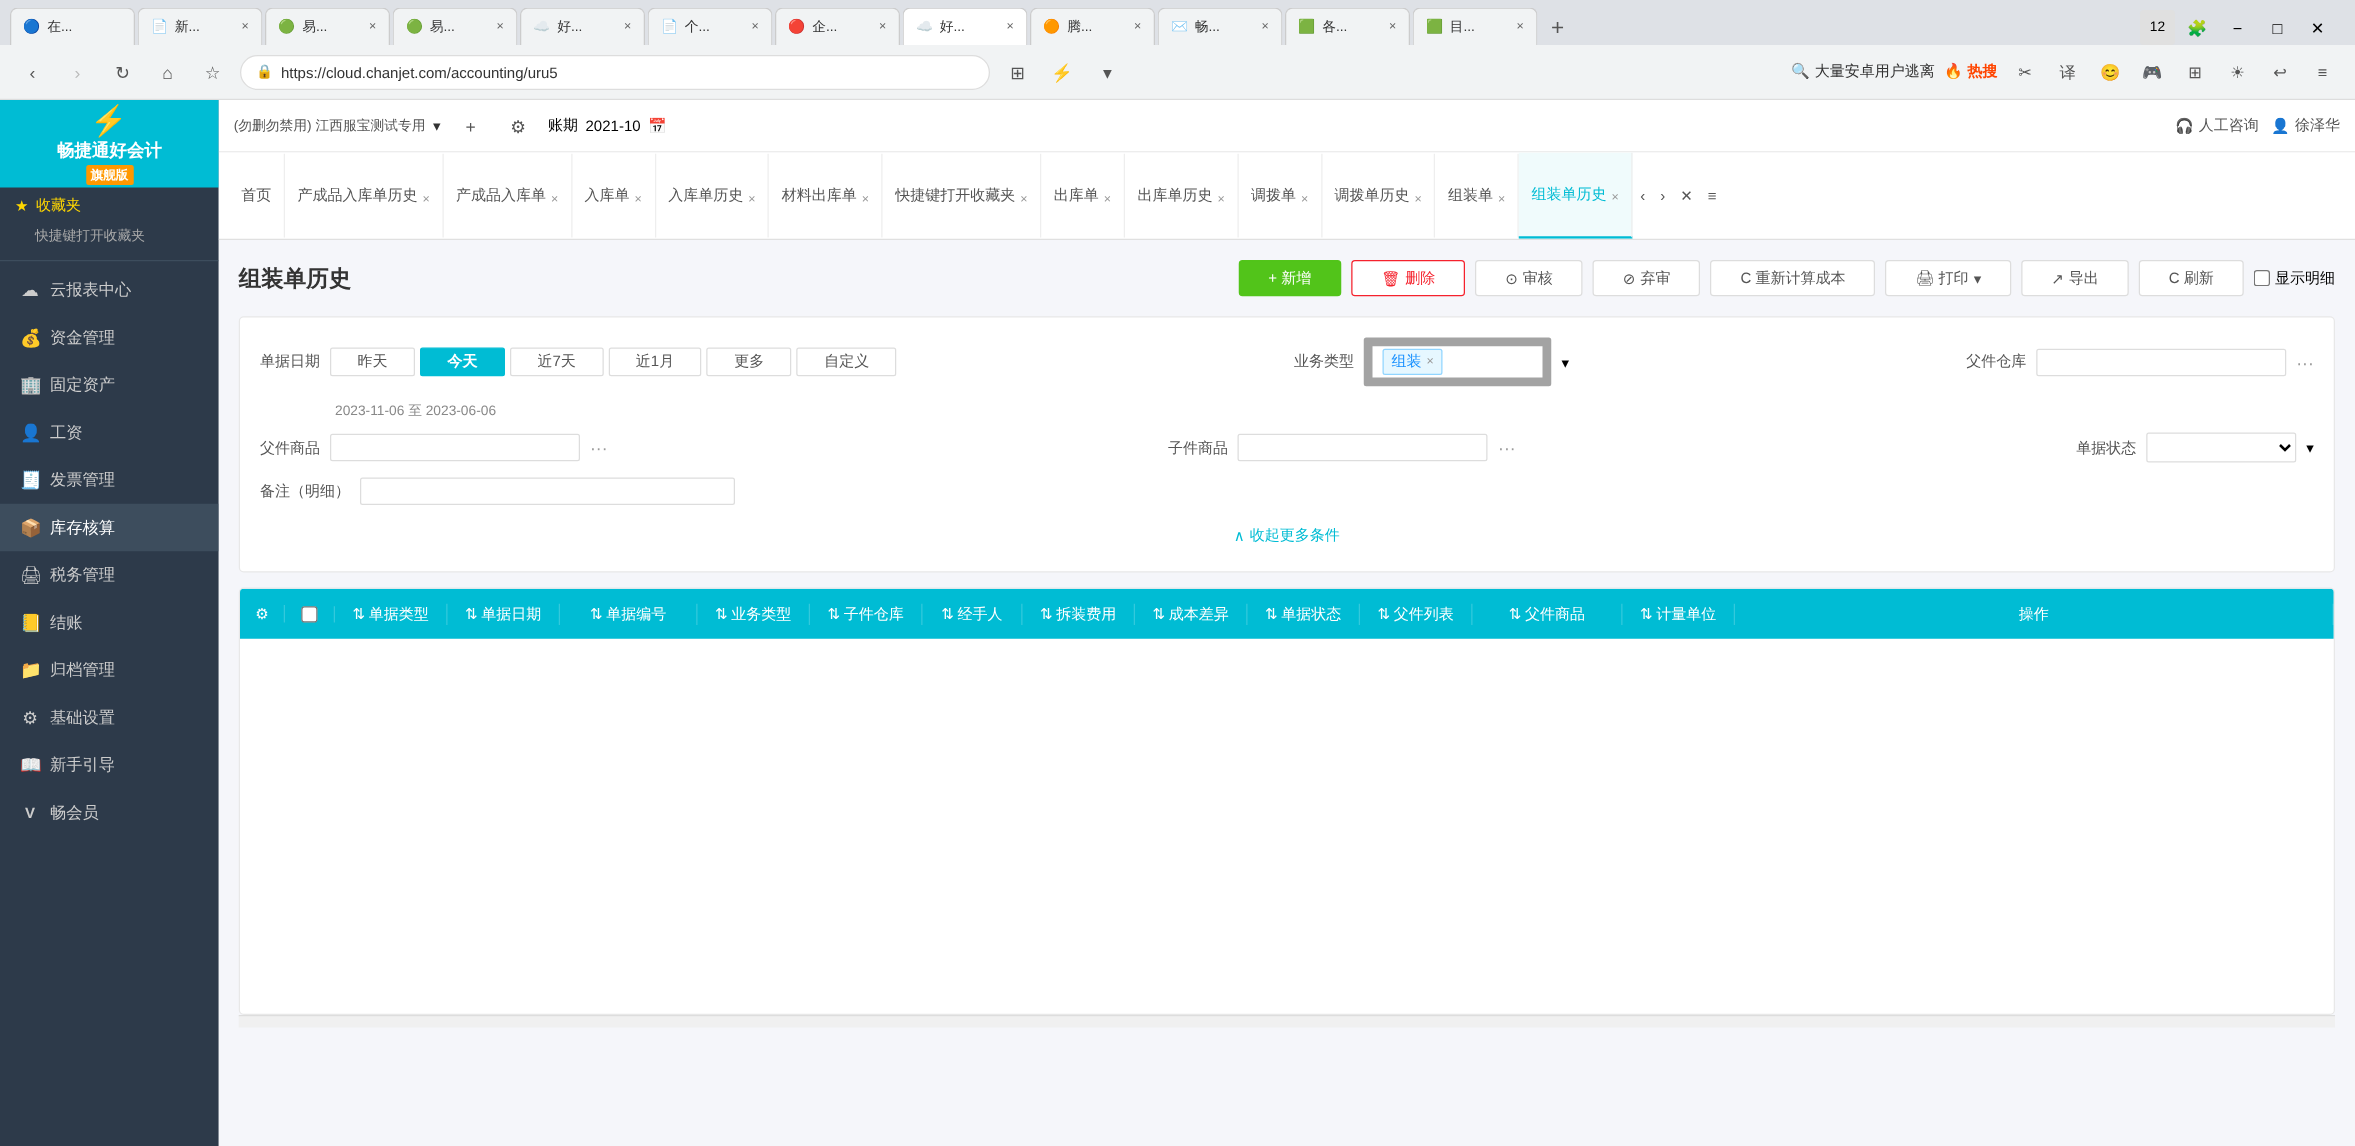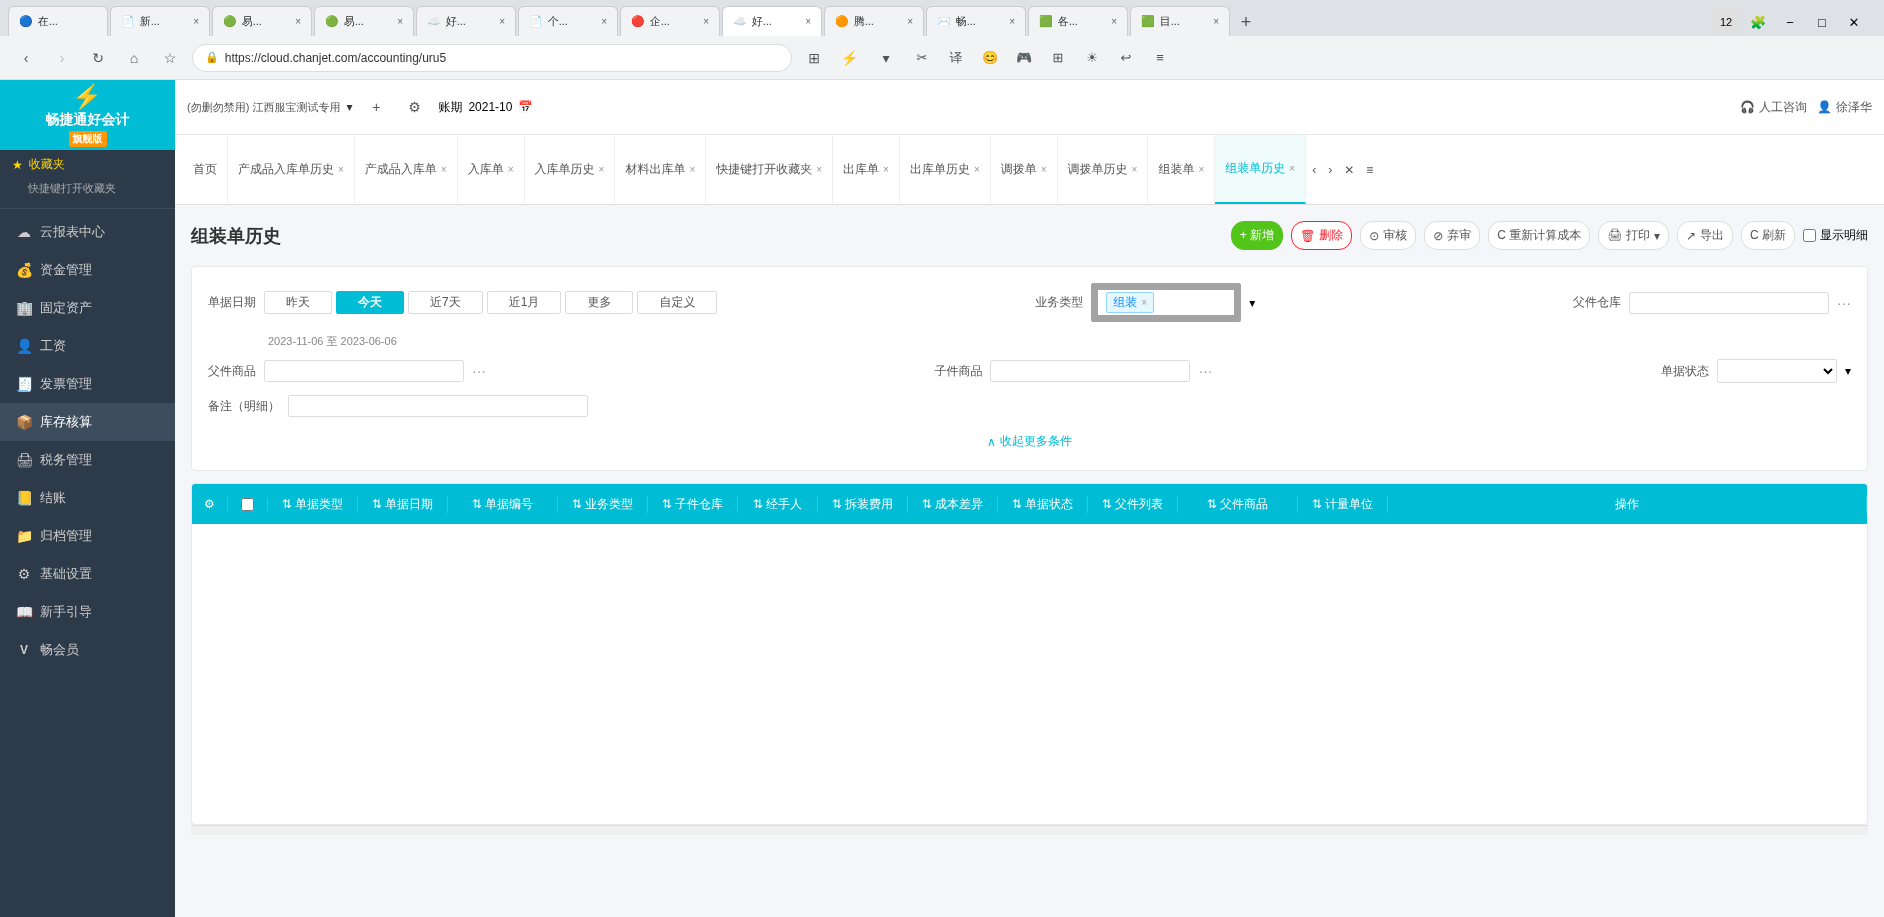--- a/index.html
+++ b/index.html
@@ -32,40 +32,40 @@
     .sidebar-bookmark { color: #ffd700; font-size: 12px; padding: 6px 12px; cursor: pointer; display: flex; align-items: center; gap: 6px; }
     .sidebar-bookmark-sub { color: #aaa; font-size: 11px; padding: 2px 12px 8px 28px; }
     .sidebar-divider { height: 1px; background: #3d4d5d; margin: 4px 0; }
     .sidebar-item { display: flex; align-items: center; gap: 8px; padding: 10px 16px; color: #ccc; cursor: pointer; font-size: 13px; }
     .sidebar-item-icon { width: 16px; text-align: center; font-size: 14px; }
 
     
     .main-content { flex: 1; display: flex; flex-direction: column; background: #f5f6fa; overflow: hidden; }
 
     
-    .top-bar { height: 55px; background: #fff; display: flex; align-items: center; padding: 0 12px; gap: 10px; border-bottom: 1px solid #e8e8e8; }
+    .top-bar { height: 42px; background: #fff; display: flex; align-items: center; padding: 0 12px; gap: 10px; border-bottom: 1px solid #e8e8e8; }
     .company-selector { display: flex; align-items: center; gap: 6px; font-size: 12px; color: #333; cursor: pointer; }
     .company-name { color: #555; font-size: 11px; }
     .period-info { display: flex; align-items: center; gap: 6px; font-size: 12px; }
     .top-bar-right { margin-left: auto; display: flex; align-items: center; gap: 10px; font-size: 12px; color: #555; }
     .user-info { display: flex; align-items: center; gap: 4px; }
 
     
     .page-tabs { display: flex; align-items: center; background: #fff; border-bottom: 1px solid #e0e0e0; padding: 0 8px; flex-wrap: nowrap; overflow: hidden; min-height: 36px; }
-    .page-tab { display: flex; align-items: center; padding: 25px 10px; font-size: 12px; color: #555; cursor: pointer; border-right: 1px solid #eee; white-space: nowrap; gap: 4px; }
+    .page-tab { display: flex; align-items: flex-end; padding: 25px 10px; font-size: 12px; color: #555; cursor: pointer; border-right: 1px solid #eee; white-space: nowrap; gap: 4px; }
     .page-tab.active { color: #00bcd4; border-bottom: 2px solid #00bcd4; background: #f0fbfc; }
     .page-tab-close { color: #999; font-size: 10px; cursor: pointer; }
     .tab-arrow { padding: 0 6px; cursor: pointer; color: #555; }
 
     
     .page-content { flex: 1; padding: 16px; overflow: auto; }
     .page-header { display: flex; align-items: center; justify-content: space-between; margin-bottom: 16px; }
     .page-title { font-size: 18px; font-weight: bold; color: #333; }
     .page-actions { display: flex; align-items: center; gap: 8px; }
-    .btn { display: flex; align-items: center; gap: 4px; padding: 5px 8px; border-radius: 13px; cursor: pointer; font-size: 12px; border: 1px solid #ddd; background: #fff; color: #555; }
+    .btn { display: flex; align-items: center; gap: 4px; padding: 5px 23px; border-radius: 3px; cursor: pointer; font-size: 12px; border: 1px solid #ddd; background: #fff; color: #555; }
     .btn-primary { background: #52c41a; color: white; border-color: #52c41a; }
     .btn-danger { color: #f5222d; border-color: #f5222d; }
 
     
     .filter-area { background: #fff; border: 1px solid #e8e8e8; border-radius: 4px; padding: 16px; margin-bottom: 12px; }
     .filter-row { display: flex; align-items: center; gap: 16px; margin-bottom: 12px; flex-wrap: wrap; }
     .filter-item { display: flex; align-items: center; gap: 8px; }
     .filter-label { color: #555; font-size: 12px; white-space: nowrap; }
     .filter-date-btns { display: flex; gap: 4px; }
     .date-btn { padding: 2px 21px; border: 1px solid #ddd; border-radius: 2px; cursor: pointer; font-size: 12px; color: #555; background: #fff; }
@@ -167,20 +167,24 @@
   <div class="nav-btn">↻</div>
   <div class="nav-btn">⌂</div>
   <div class="nav-btn">☆</div>
   <div class="url-bar">
     <span class="lock-icon">🔒</span>
     <span class="url-text">https://cloud.chanjet.com/accounting/uru5</span>
   </div>
   <div class="nav-btn">⊞</div>
   <div class="nav-btn">⚡</div>
   <div class="nav-btn">▾</div>
+  <div class="search-area">
+    <span>🔍 大量安卓用户逃离</span>
+    <span class="hot-tag">🔥 热搜</span>
+  </div>
   <div class="toolbar-icons">
     <div class="toolbar-icon">✂</div>
     <div class="toolbar-icon">译</div>
     <div class="toolbar-icon">😊</div>
     <div class="toolbar-icon">🎮</div>
     <div class="toolbar-icon">⊞</div>
     <div class="toolbar-icon">☀</div>
     <div class="toolbar-icon">↩</div>
     <div class="toolbar-icon">≡</div>
   </div>

